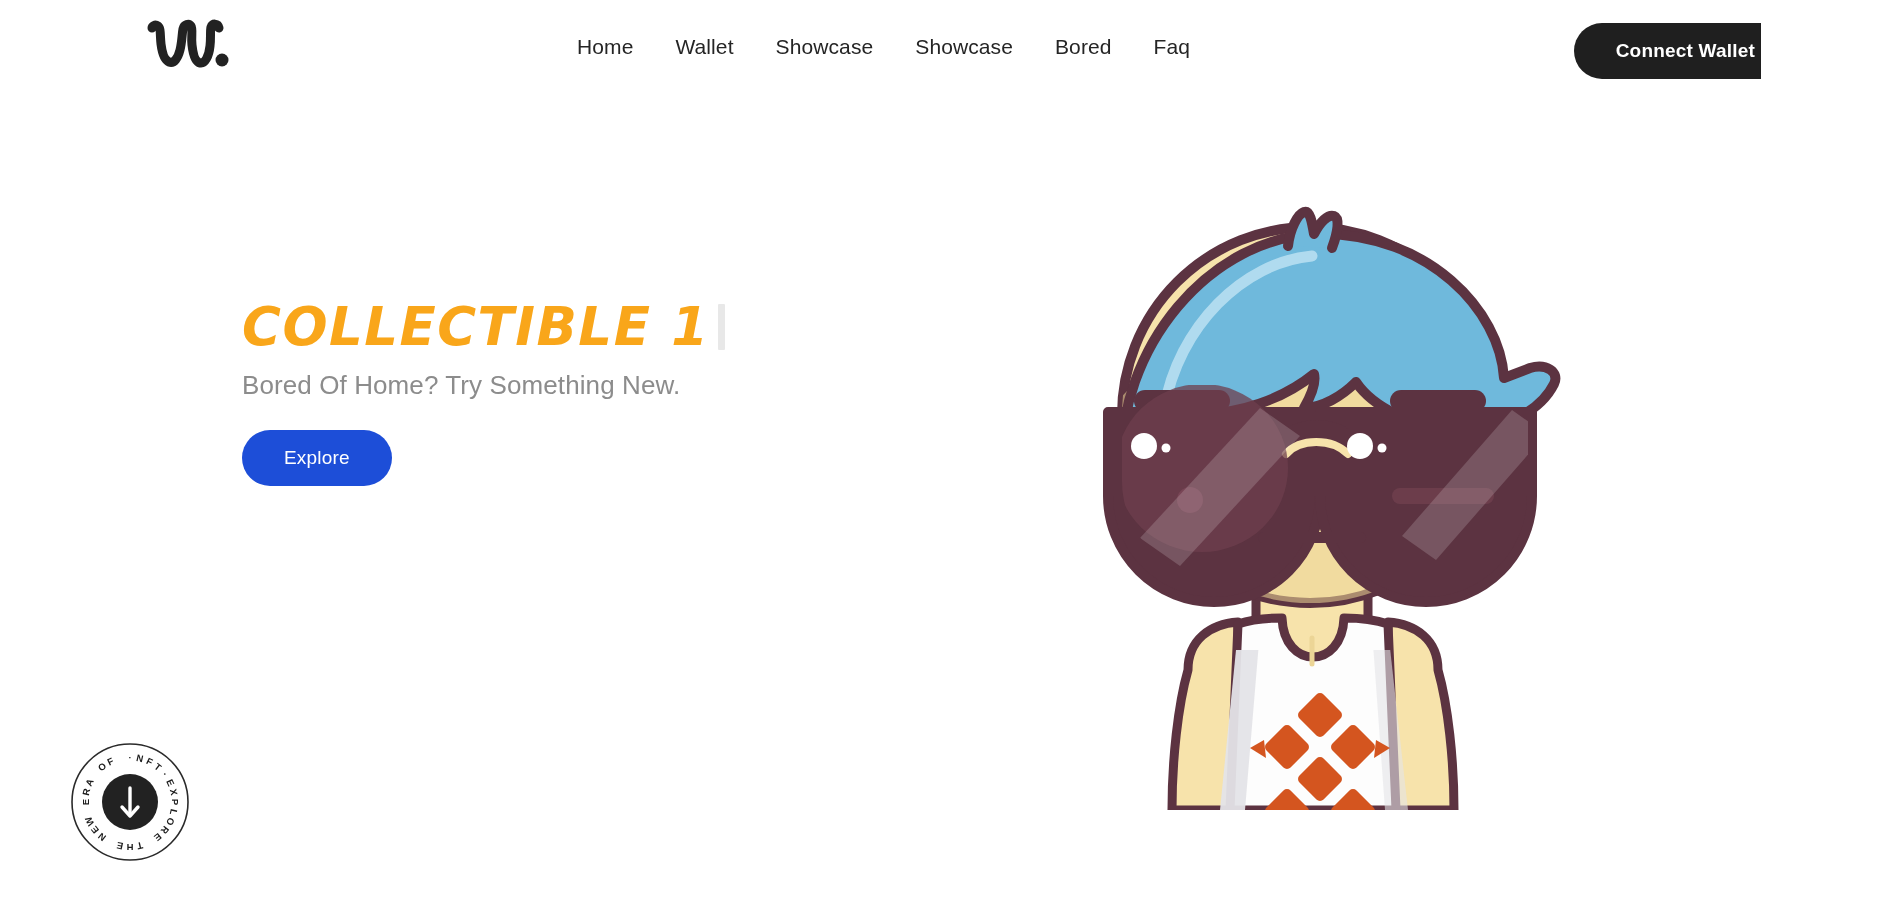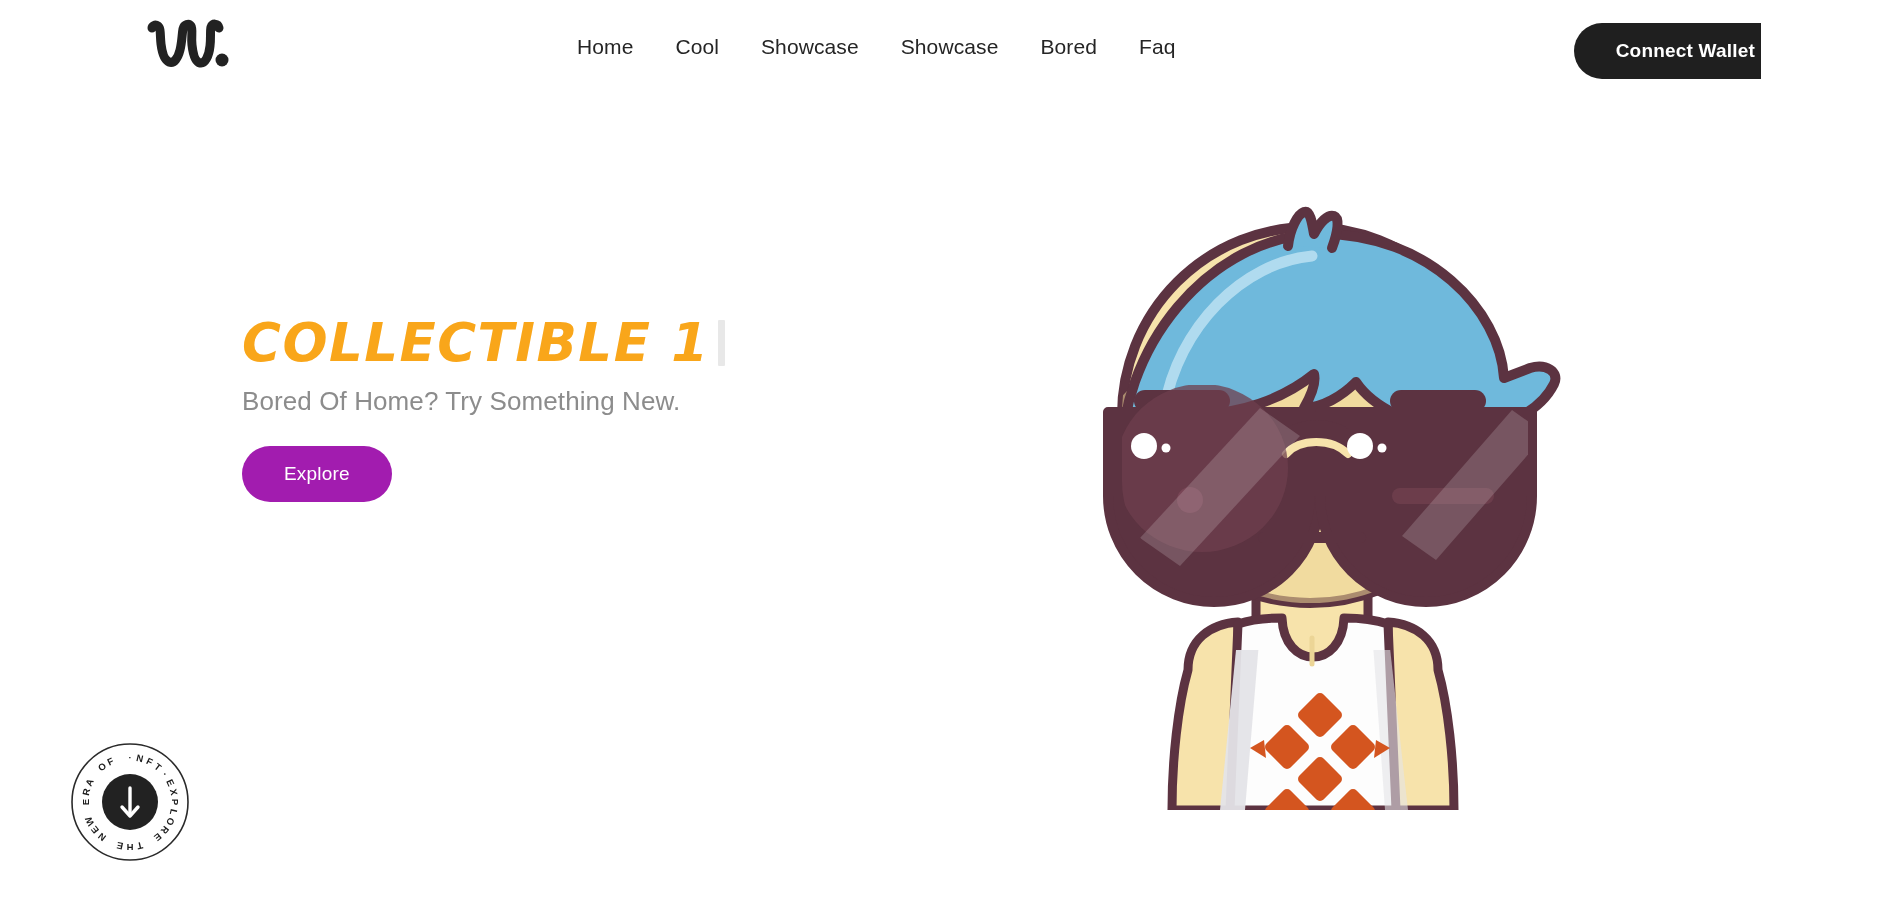--- a/index.html
+++ b/index.html
@@ -93,21 +93,20 @@
   .hero-title {
     font-size: 72px;
     line-height: 70px;
     font-weight: 500;
     color: #252525;
     letter-spacing: -0.5px;
     white-space: pre-line;
   }
 
   .hero-typed-row {
-    margin-top: 16px;
     height: 62px;
     display: flex;
     align-items: center;
   }
 
   .hero-typed-text {
     font-family: "DejaVu Sans", sans-serif;
     font-size: 53px;
     font-weight: 700;
     font-style: italic;
@@ -135,21 +134,21 @@
     line-height: 34px;
     white-space: nowrap;
   }
 
   .explore-btn {
     margin-top: 28px;
     height: 56px;
     padding: 0 42px;
     border: none;
     border-radius: 28px;
-    background: #a21caf;
+    background: #1d4ed8;
     color: #ffffff;
     font-family: "Liberation Sans", sans-serif;
     font-size: 19px;
     font-weight: 400;
     letter-spacing: 0.2px;
     cursor: pointer;
   }
 
   
   .scroll-badge {
@@ -185,21 +184,21 @@
         <path d="M10 14 C10 12, 13 10, 16 12 C19 14, 18 22, 19 30 C20 38, 22 46, 27 48
                  C32 50, 36 44, 38 36 C40 28, 40 20, 41 15 C42 10, 47 9, 49 12
                  C51 15, 49 22, 50 31 C51 40, 53 48, 58 49 C63 50, 67 42, 68 32
                  C69 24, 68 17, 69 13 C70 9, 76 9, 77 14" fill="none" stroke="#222222" stroke-width="9" stroke-linecap="round" stroke-linejoin="round"></path>
         <circle cx="80" cy="46" r="6.5" fill="#222222"></circle>
       </svg>
     </a>
 
     <nav class="main-nav">
       <a class="nav-link" href="#">Home</a>
-      <a class="nav-link" href="#">Cool</a>
+      <a class="nav-link" href="#">Wallet</a>
       <a class="nav-link" href="#">Showcase</a>
       <a class="nav-link" href="#">Showcase</a>
       <a class="nav-link" href="#">Bored</a>
       <a class="nav-link" href="#">Faq</a>
     </nav>
 
     <button class="connect-wallet-btn">Connect Wallet</button>
   </header>
 
   <section class="hero-copy">

